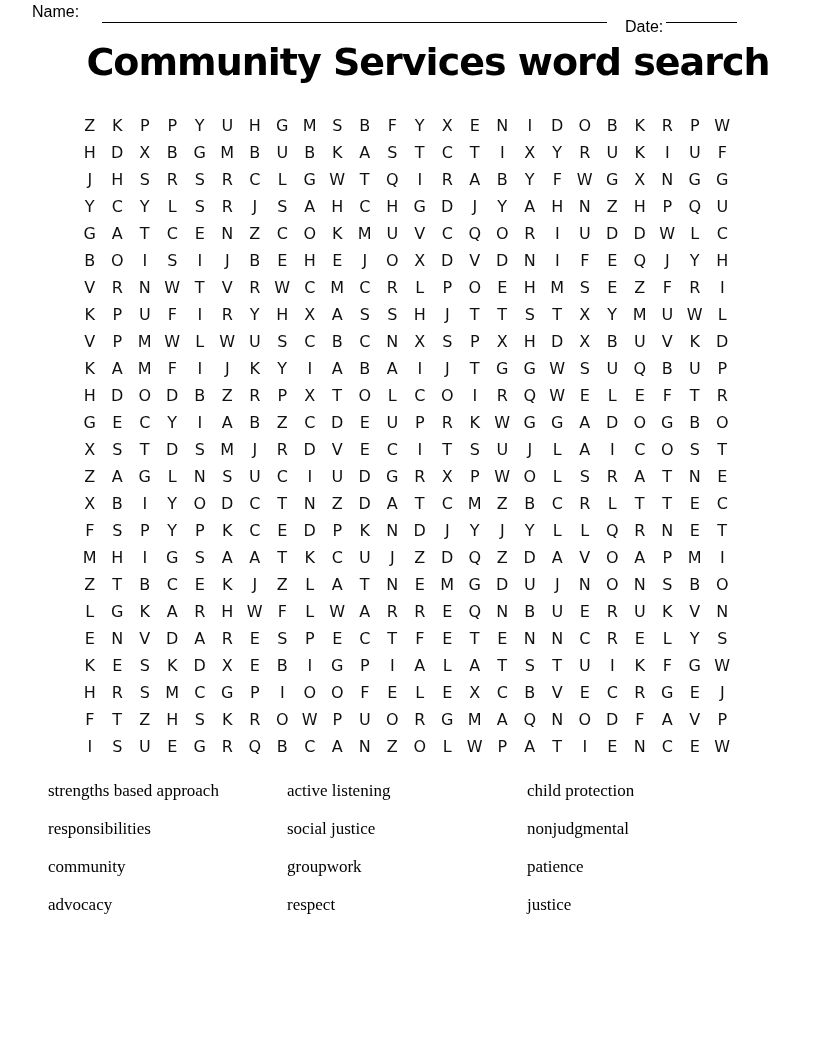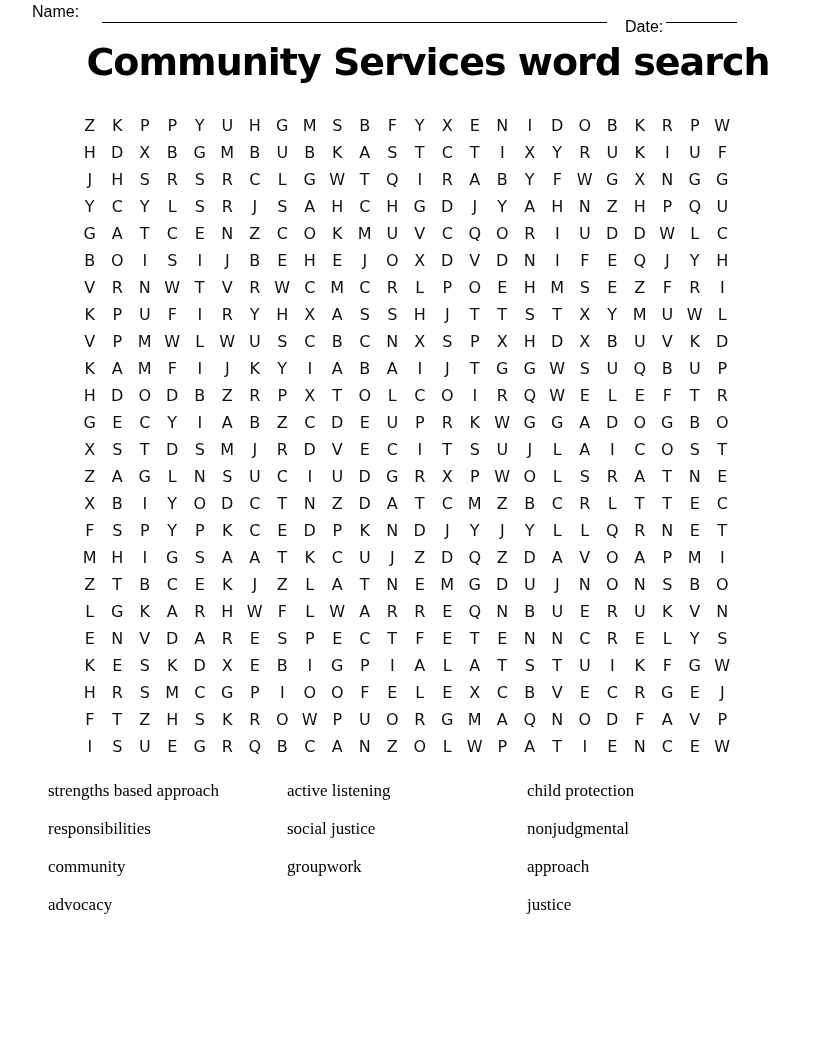--- a/index.html
+++ b/index.html
@@ -684,20 +684,21 @@
     <div class="word-col word-col-1">
       <div class="word-item">strengths based approach</div>
       <div class="word-item">responsibilities</div>
       <div class="word-item">community</div>
       <div class="word-item">advocacy</div>
     </div>
     <div class="word-col word-col-2">
       <div class="word-item">active listening</div>
       <div class="word-item">social justice</div>
       <div class="word-item">groupwork</div>
+      <div class="word-item">respect</div>
     </div>
     <div class="word-col word-col-3">
       <div class="word-item">child protection</div>
       <div class="word-item">nonjudgmental</div>
-      <div class="word-item">approach</div>
+      <div class="word-item">patience</div>
       <div class="word-item">justice</div>
     </div>
   </div>
 
 </body></html>

